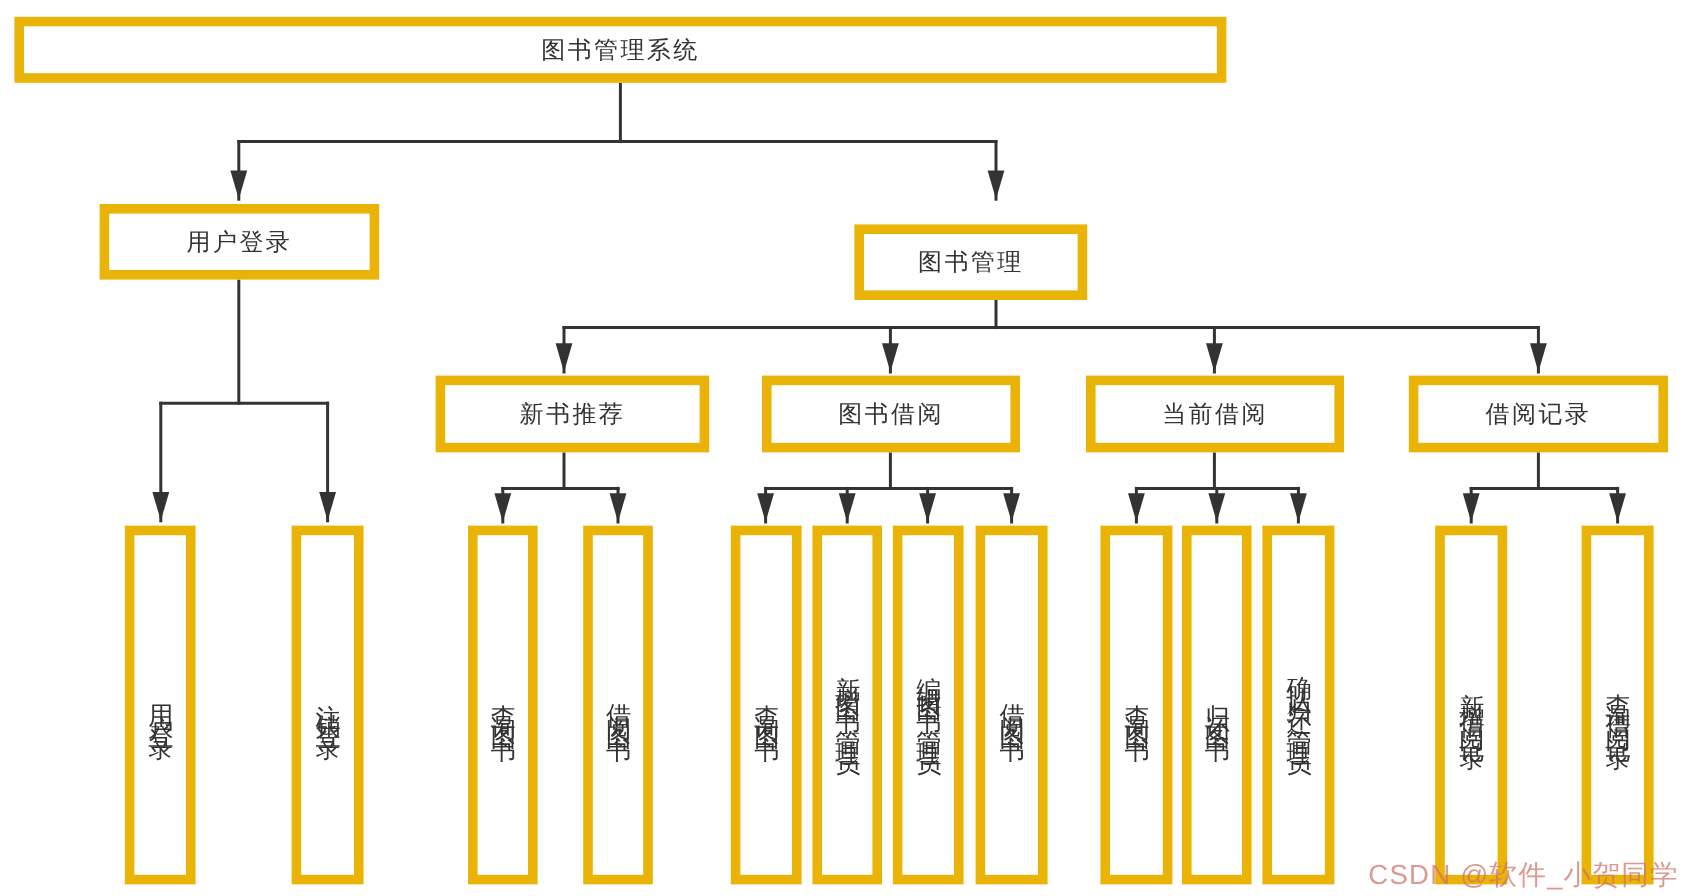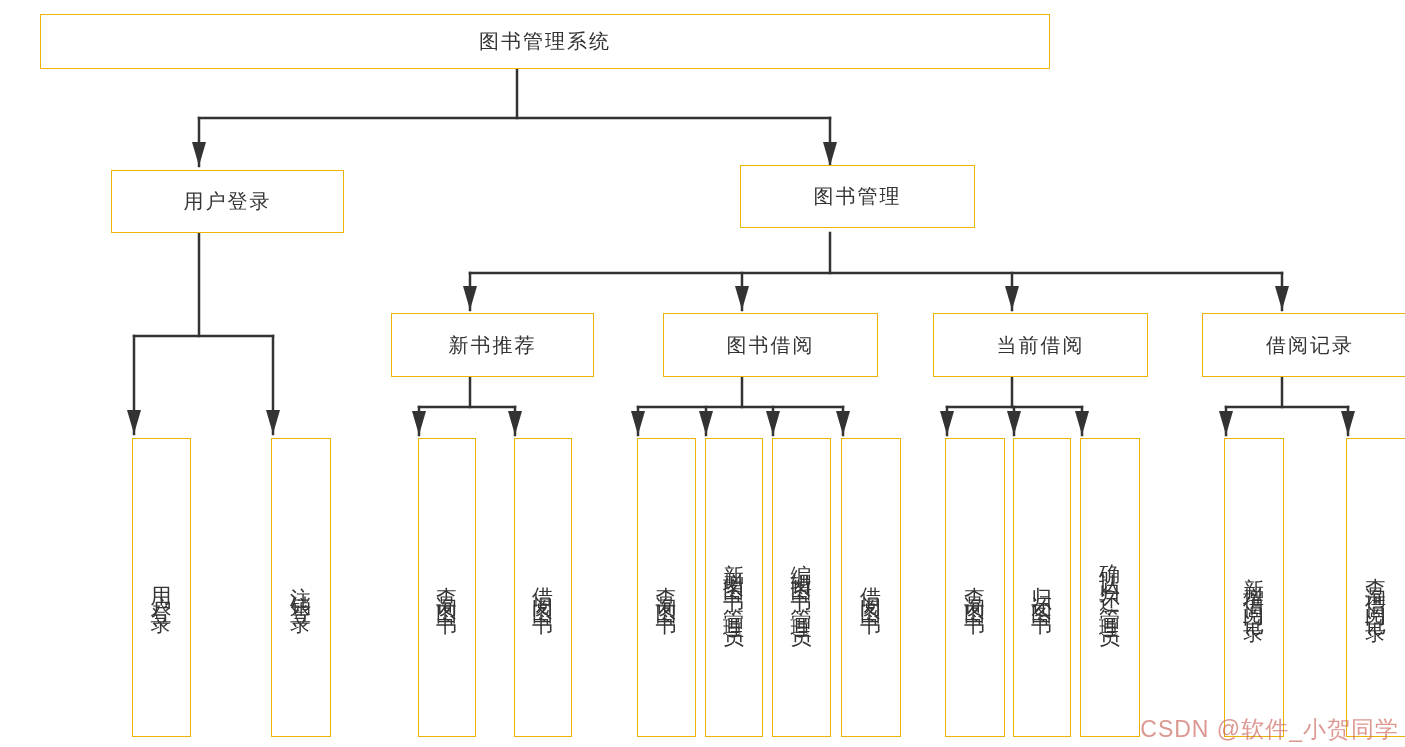--- a/index.html
+++ b/index.html
@@ -8,27 +8,26 @@
     width:1405px;height:747px;
     background:#ffffff;
     font-family:"Liberation Sans","DejaVu Sans",sans-serif;
     overflow:hidden;
   }
   .edges{position:absolute;left:0;top:0;width:1405px;height:747px;}
   .box{
     position:absolute;
     box-sizing:border-box;
     background:#ffffff;
-    border:1px solid #eab308;
+    border:8px solid #eab308;
     color:#333333;
     display:flex;
     align-items:center;
     justify-content:center;
     text-align:center;
-    margin-left:28px;
   }
   .h{font-size:20px;letter-spacing:2px;white-space:nowrap;}
   .v{
     writing-mode:vertical-rl;
     text-orientation:mixed;
     font-size:21px;
     letter-spacing:9px;
     line-height:1;
   }
   .watermark{
@@ -93,23 +92,23 @@
       <line x1="1282" y1="377" x2="1282" y2="407"></line>
       <line x1="1226" y1="407" x2="1348" y2="407"></line>
       <line x1="1226" y1="407" x2="1226" y2="435" marker-end="url(#arw)"></line>
       <line x1="1348" y1="407" x2="1348" y2="435" marker-end="url(#arw)"></line>
     </g>
   </svg>
 
   <div class="box h" style="left:12px;top:14px;width:1010px;height:55px;">图书管理系统</div>
 
   <div class="box h" style="left:83px;top:170px;width:233px;height:63px;">用户登录</div>
-  <div class="box h" style="left:712px;top:165px;width:235px;height:63px;">图书管理</div>
+  <div class="box h" style="left:712px;top:187px;width:194px;height:63px;">图书管理</div>
 
-  <div class="box h" style="left:363px;top:313px;width:203px;height:64px;">新书推荐</div>
+  <div class="box h" style="left:363px;top:313px;width:228px;height:64px;">新书推荐</div>
   <div class="box h" style="left:635px;top:313px;width:215px;height:64px;">图书借阅</div>
   <div class="box h" style="left:905px;top:313px;width:215px;height:64px;">当前借阅</div>
   <div class="box h" style="left:1174px;top:313px;width:216px;height:64px;">借阅记录</div>
 
   <div class="box v" style="left:104px;top:438px;width:59px;height:299px;">用户登录</div>
   <div class="box v" style="left:243px;top:438px;width:60px;height:299px;">注销登录</div>
 
   <div class="box v" style="left:390px;top:438px;width:58px;height:299px;">查询图书</div>
   <div class="box v" style="left:486px;top:438px;width:58px;height:299px;">借阅图书</div>
 

